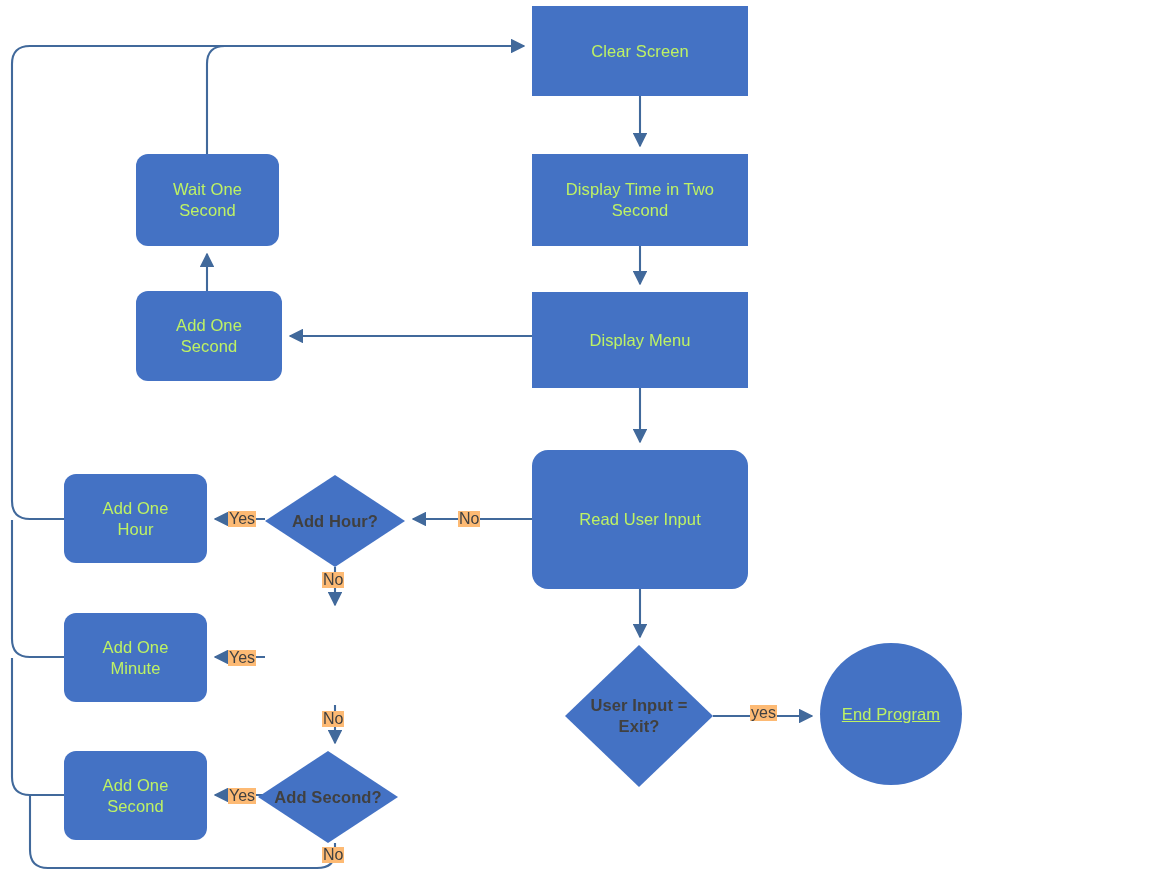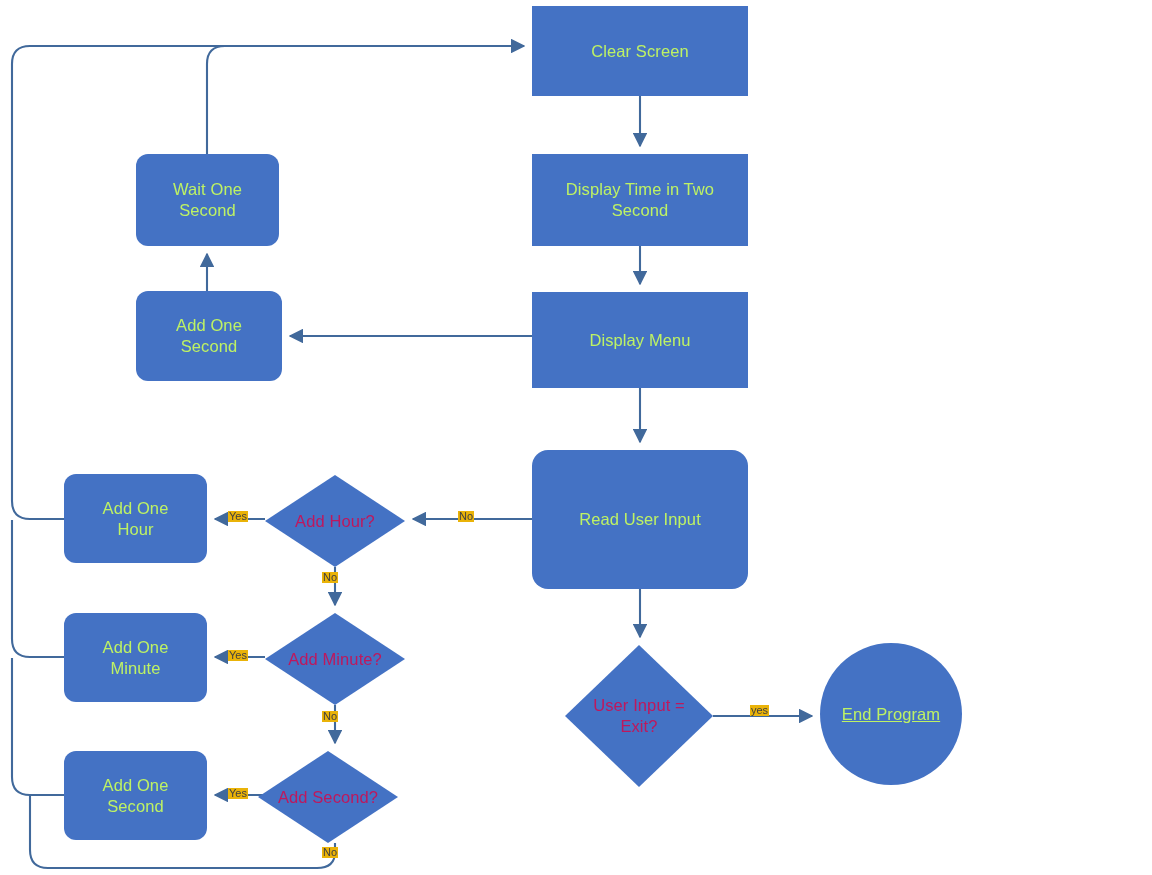--- a/index.html
+++ b/index.html
@@ -37,41 +37,42 @@
     letter-spacing: 0.1px;
     white-space: pre-line;
     z-index: 2;
   }
   .node.rect { border-radius: 0; }
   .node.round { border-radius: 12px; }
   .node.round-lg { border-radius: 16px; }
   .node.circle { border-radius: 50%; text-decoration: underline; }
   .node.diamond {
     background: transparent;
-    color: #be185d;
+    color: #404040;
+    font-weight: bold;
   }
   .diamond-shape {
     position: absolute;
     left: 0; top: 0;
     width: 100%; height: 100%;
     background: #4472C4;
     clip-path: polygon(50% 0%, 100% 50%, 50% 100%, 0% 50%);
     z-index: -1;
   }
   .diamond-text {
     position: relative;
     z-index: 1;
     pointer-events: none;
   }
   .edge-label {
     position: absolute;
     color: #404040;
-    font-size: 11px;
+    font-size: 16px;
     font-family: "Liberation Sans", sans-serif;
-    background: #eab308;
+    background: #fdba74;
     padding: 0 1px;
     line-height: 1;
     z-index: 3;
     white-space: nowrap;
   }
 </style>
 </head>
 <body>
 
 <div id="canvas">
@@ -145,24 +146,20 @@
 Minute</div>
 
   <div class="node round" style="left:64px; top:751px; width:143px; height:89px;">Add One
 Second</div>
 
   <div class="node diamond" style="left:265px; top:475px; width:140px; height:92px;">
     <span class="diamond-shape"></span>
     <span class="diamond-text">Add Hour?</span>
   </div>
 
-  <div class="node diamond" style="left:265px; top:613px; width:140px; height:92px;">
-    <span class="diamond-shape"></span>
-    <span class="diamond-text">Add Minute?</span>
-  </div>
 
   <div class="node diamond" style="left:258px; top:751px; width:140px; height:92px;">
     <span class="diamond-shape"></span>
     <span class="diamond-text">Add Second?</span>
   </div>
 
   <div class="node diamond" style="left:565px; top:645px; width:148px; height:142px;">
     <span class="diamond-shape"></span>
     <span class="diamond-text">User Input =
 Exit?</span>

